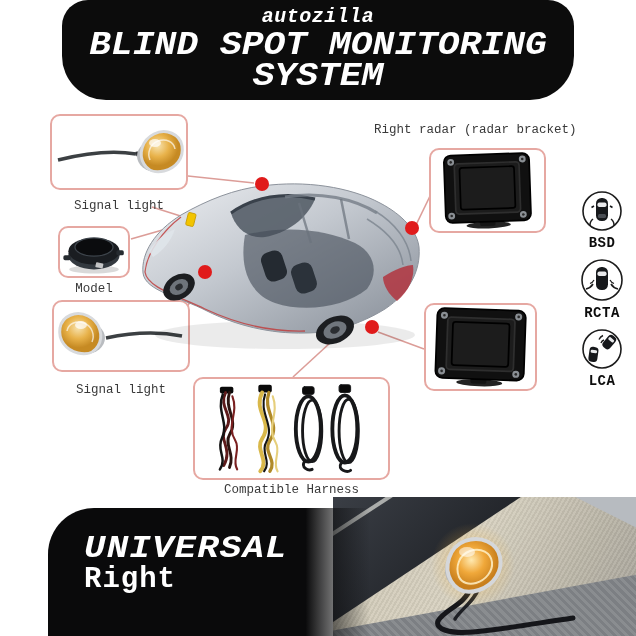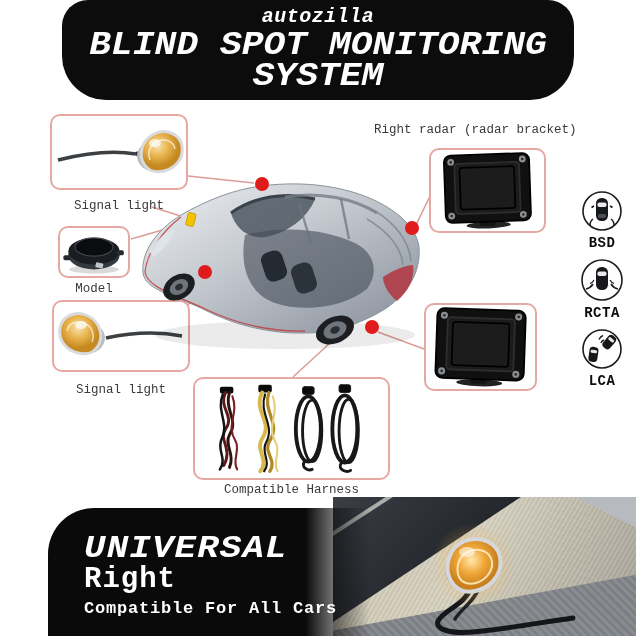--- a/index.html
+++ b/index.html
@@ -300,16 +300,15 @@
       <ellipse cx="138" cy="74" rx="26" ry="21" fill="#b5b8bc"></ellipse>
       <path d="M118,84 C110,70 116,50 132,44 C148,38 164,46 167,60 C170,74 161,88 146,93 C134,97 124,94 118,84 Z" fill="url(#amber3)" stroke="#d5d7da" stroke-width="4"></path>
       <path d="M126,80 C122,70 126,58 137,54 C148,50 158,56 159,65 C160,74 153,83 143,86 C136,88 129,86 126,80 Z" fill="none" stroke="#fff1c8" stroke-width="2" opacity=".85"></path>
       <ellipse cx="134" cy="55" rx="8" ry="5" fill="#fff" opacity=".55"></ellipse>
     </svg>
   </div>
 
   <footer class="bottom-banner">
     <div class="footer-universal">UNIVERSAL</div>
     <div class="footer-model">Right</div>
-    <div class="footer-compat">Compatible For All Cars</div>
   </footer>
 
 </div>
 
 </body></html>

